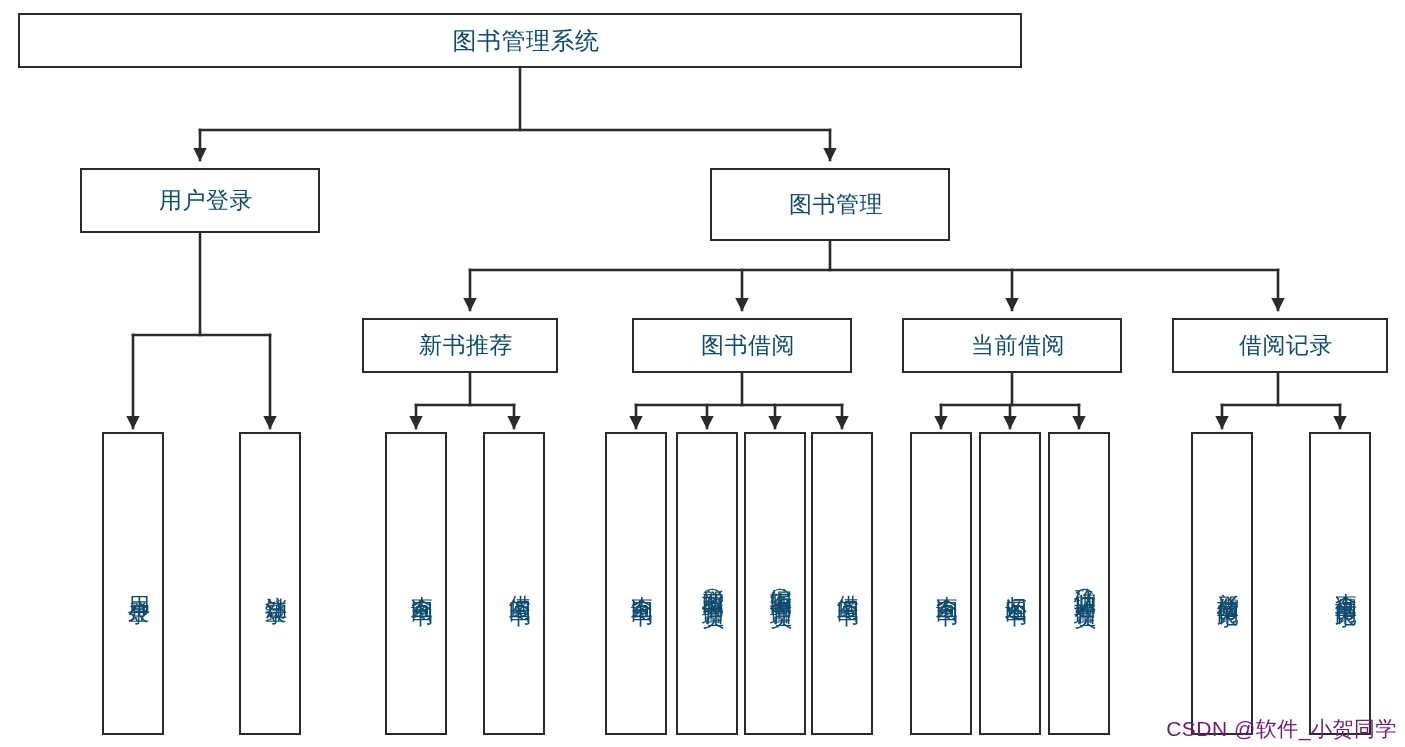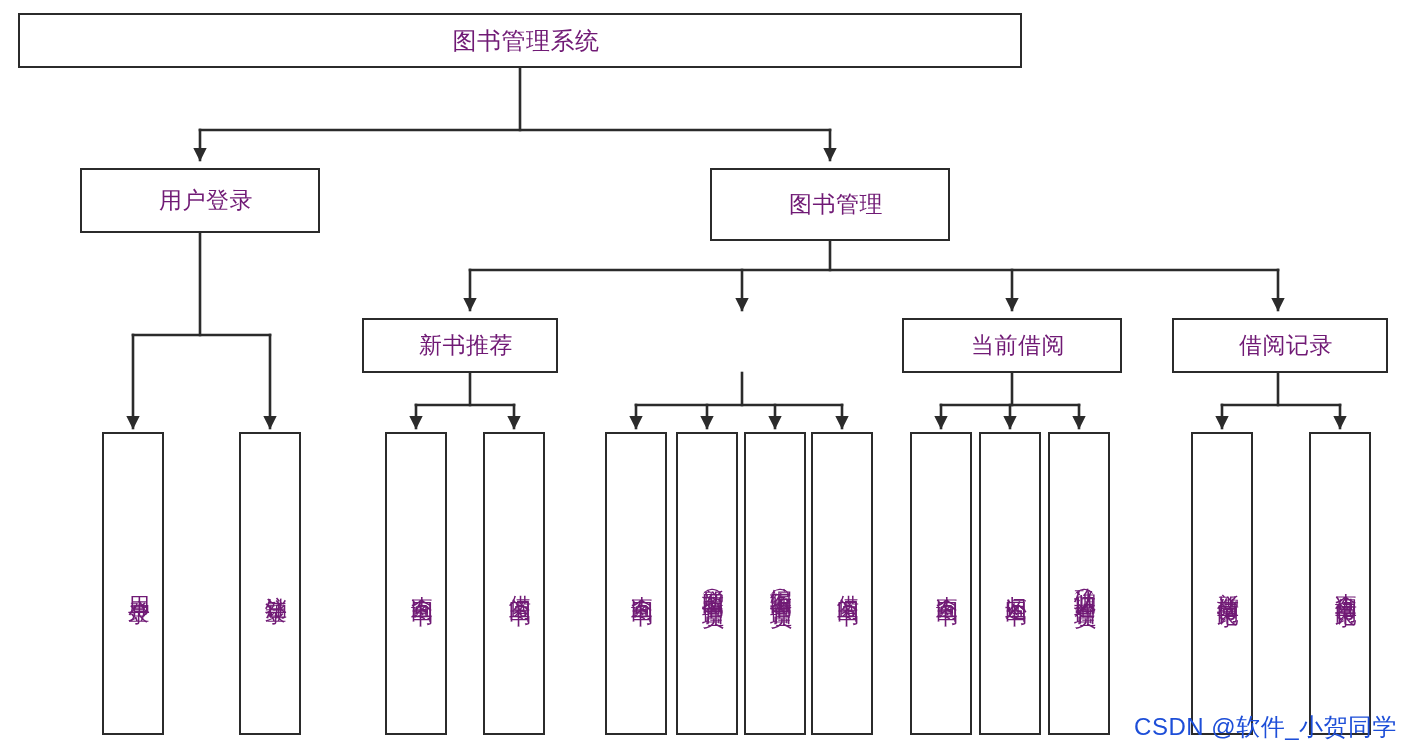--- a/index.html
+++ b/index.html
@@ -26,21 +26,21 @@
     pointer-events: none;
   }
   .node {
     position: absolute;
     box-sizing: border-box;
     border: 2.5px solid #2b2b2b;
     background: #ffffff;
     display: flex;
     align-items: center;
     justify-content: center;
-    color: #701a75;
+    color: #0c4a6e;
     padding-left: 12px;
   }
   .node .label {
     font-size: 23px;
     line-height: 1.15;
     letter-spacing: 0.5px;
     white-space: nowrap;
   }
   .node.leaf {
     align-items: center;
@@ -54,22 +54,22 @@
     line-height: 1.1;
     white-space: nowrap;
   }
   #root-node .label {
     font-size: 24px;
   }
   .watermark {
     position: absolute;
     right: 8px;
     bottom: 4px;
-    font-size: 24px;
-    color: #1d4ed8;
+    font-size: 21px;
+    color: #701a75;
     white-space: nowrap;
     letter-spacing: 0.5px;
   }
 </style>
 </head>
 <body>
 
 <div id="canvas">
 
   <svg class="links" viewBox="0 0 1405 747" xmlns="http://www.w3.org/2000/svg">
@@ -129,20 +129,23 @@
   <div class="node" style="left:80px; top:168px; width:240px; height:65px;">
     <span class="label">用户登录</span>
   </div>
   <div class="node" style="left:710px; top:168px; width:240px; height:73px;">
     <span class="label">图书管理</span>
   </div>
 
   <div class="node" style="left:362px; top:318px; width:196px; height:55px;">
     <span class="label">新书推荐</span>
   </div>
+  <div class="node" style="left:632px; top:318px; width:220px; height:55px;">
+    <span class="label">图书借阅</span>
+  </div>
   <div class="node" style="left:902px; top:318px; width:220px; height:55px;">
     <span class="label">当前借阅</span>
   </div>
   <div class="node" style="left:1172px; top:318px; width:216px; height:55px;">
     <span class="label">借阅记录</span>
   </div>
 
   <div class="node leaf" style="left:102px; top:432px; width:62px; height:303px;">
     <span class="label">用户登录</span>
   </div>

